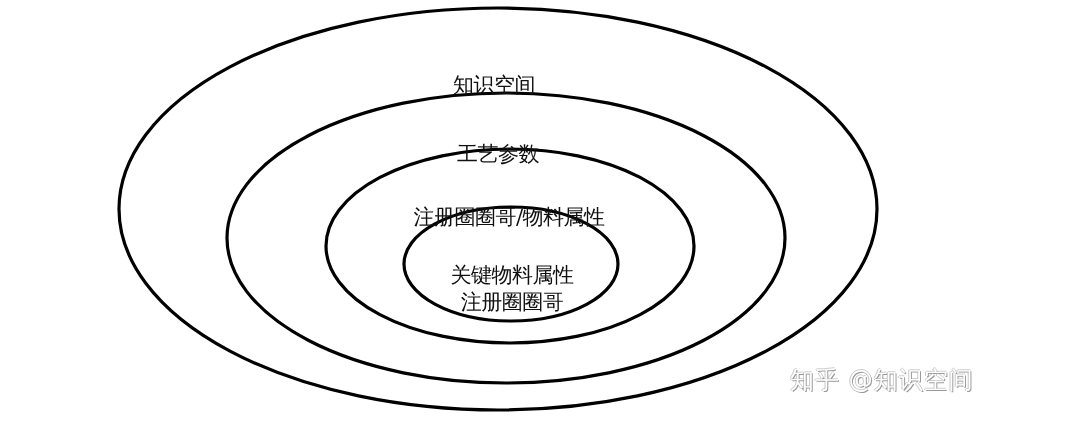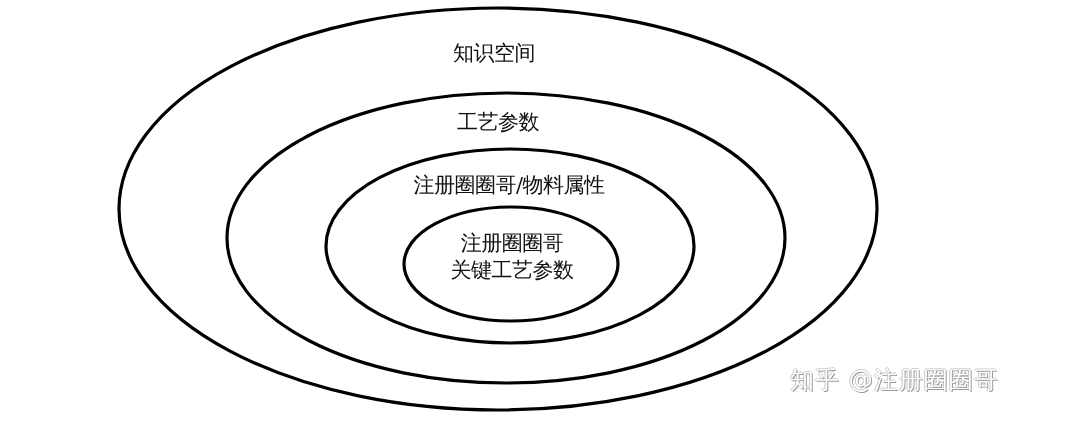--- a/index.html
+++ b/index.html
@@ -23,20 +23,21 @@
     }
     .label {
       position: absolute;
       color: #111111;
       font-size: 21px;
       line-height: 26px;
       white-space: nowrap;
       transform: translateX(-50%);
       text-align: center;
       letter-spacing: -0.5px;
+      margin-top: 32px;
     }
     .label-knowledge { left: 494px; top: 40px; }
     .label-design { left: 498px; top: 109px; }
     .label-process { left: 509px; top: 172px; }
     .label-core { left: 512px; top: 230px; line-height: 27px; }
     .watermark {
       position: absolute;
       left: 790px;
       top: 364px;
       font-family: "DejaVu Sans", "Liberation Sans", sans-serif;
@@ -54,17 +55,17 @@
   <ellipse cx="498" cy="209" rx="379" ry="201" fill="none" stroke="#000" stroke-width="3.2"></ellipse>
   <ellipse cx="506" cy="238" rx="279" ry="145" fill="none" stroke="#000" stroke-width="3.2"></ellipse>
   <ellipse cx="510" cy="246" rx="184" ry="97" fill="none" stroke="#000" stroke-width="3.2"></ellipse>
   <ellipse cx="511" cy="264" rx="107" ry="57" fill="none" stroke="#000" stroke-width="3.2"></ellipse>
 </svg>
 
 <div class="label label-knowledge">知识空间</div>
 <div class="label label-design">工艺参数</div>
 <div class="label label-process">注册圈圈哥/物料属性</div>
 <div class="label label-core">
+  <div>关键物料属性</div>
   <div>注册圈圈哥</div>
-  <div>关键工艺参数</div>
 </div>
 
-<div class="watermark">知乎 @注册圈圈哥</div>
+<div class="watermark">知乎 @知识空间</div>
 
 </body></html>

